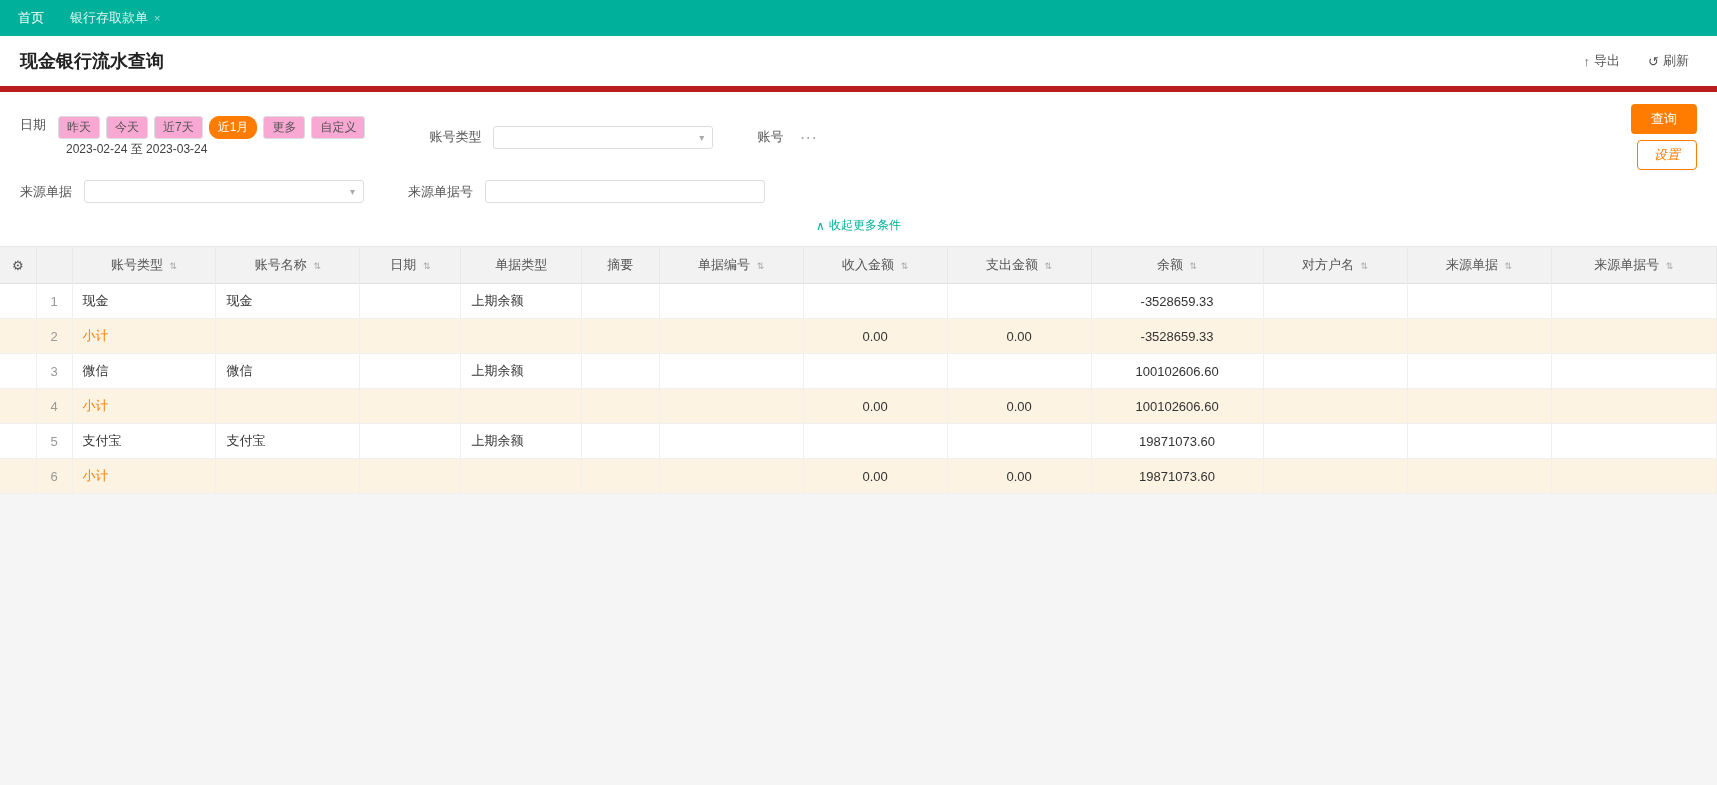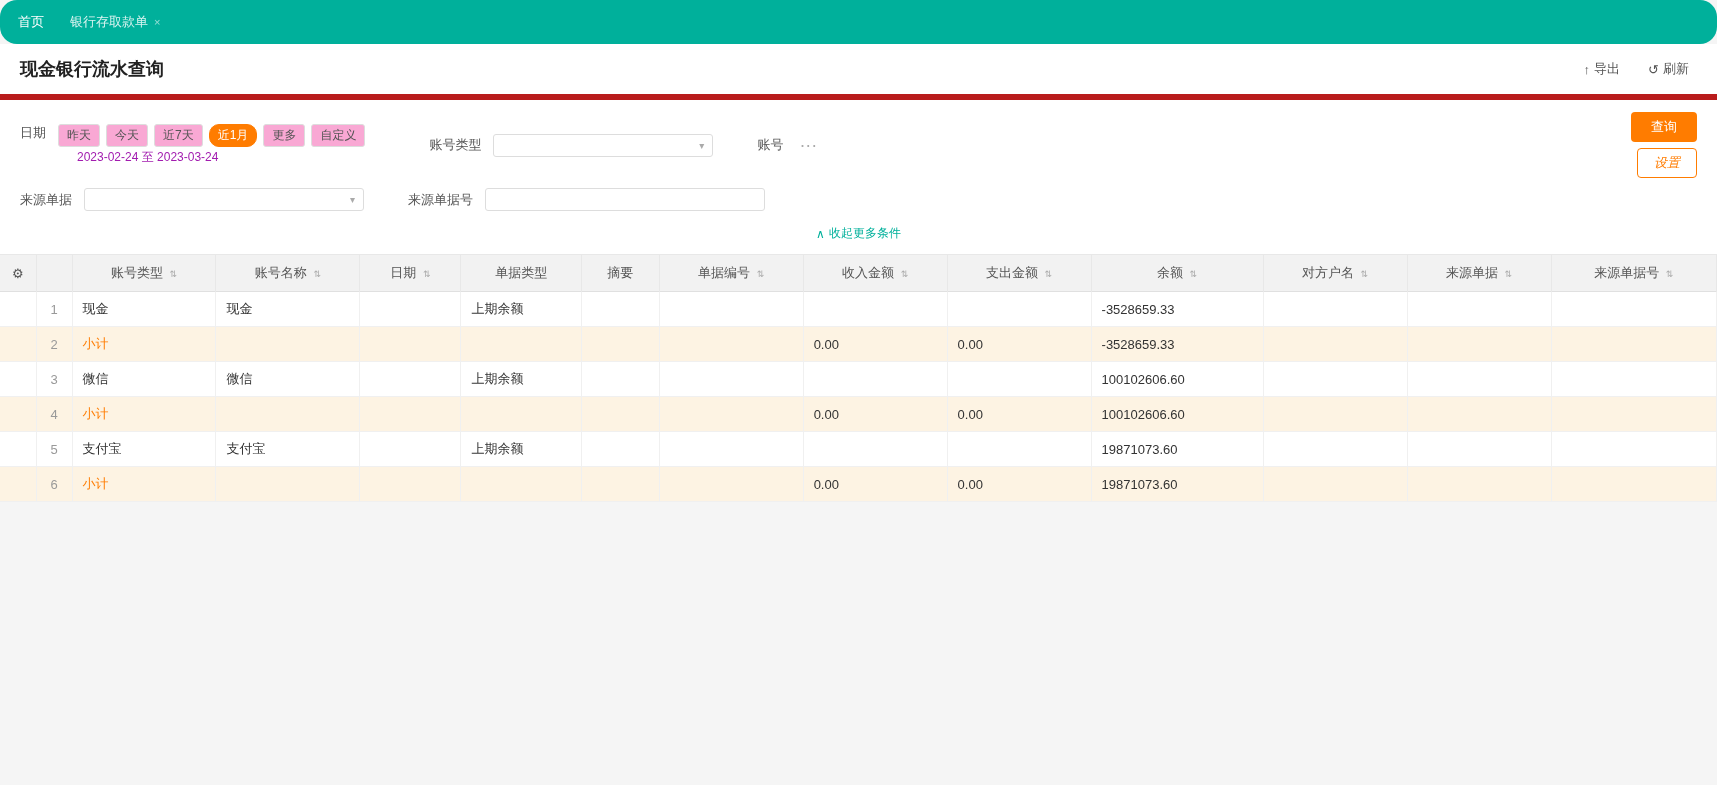--- a/index.html
+++ b/index.html
@@ -3,24 +3,23 @@
   <meta charset="utf-8">
   <style>
     * { box-sizing: border-box; margin: 0; padding: 0; }
     body { font-family: 'Microsoft YaHei', Arial, sans-serif; font-size: 13px; background: #f5f5f5; color: #333; }
 
     
     .top-nav {
       background: #00b09b;
       display: flex;
       align-items: center;
-      height: 44px;
+      height: 36px;
       padding: 0 4px;
       overflow: hidden;
-      border-radius: 17px;
     }
     .nav-tab {
       display: flex;
       align-items: center;
       padding: 0 12px;
       height: 36px;
       color: rgba(255,255,255,0.85);
       font-size: 13px;
       cursor: pointer;
       white-space: nowrap;
@@ -105,22 +104,22 @@
       color: #555;
     }
     .date-btn.active-orange {
       background: #ff7c00;
       color: #fff;
       border-color: #ff7c00;
       border-radius: 10px;
     }
     .date-range {
       font-size: 12px;
-      color: #a21caf;
-      margin-left: 19px;
+      color: #404040;
+      margin-left: 8px;
     }
     .filter-input-wrap {
       display: flex;
       align-items: center;
       border: 1px solid #ddd;
       border-radius: 3px;
       padding: 3px 8px;
       background: #fff;
       min-width: 180px;
       cursor: pointer;
@@ -216,21 +215,21 @@
     }
     tbody tr.subtotal {
       background: #fdf3e3;
     }
     tbody td {
       padding: 8px 10px;
       color: #333;
       white-space: nowrap;
       border-right: 1px solid #f0f0f0;
     }
-    .td-num { text-align: left; }
+    .td-num { text-align: center; }
     .td-orange { color: #ff7c00; }
     .td-row-idx { color: #999; text-align: center; width: 36px; }
     .gear-th { width: 36px; text-align: center; cursor: pointer; }
 
     .filter-section-right {
       display: flex;
       flex-direction: column;
       gap: 6px;
       align-items: flex-end;
       margin-left: auto;

